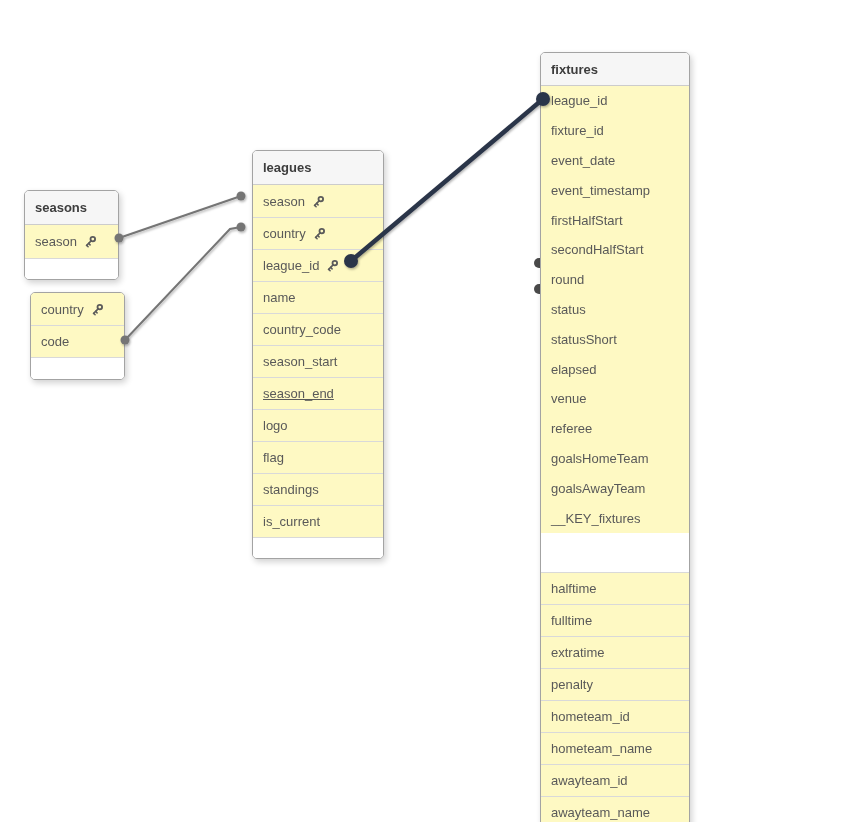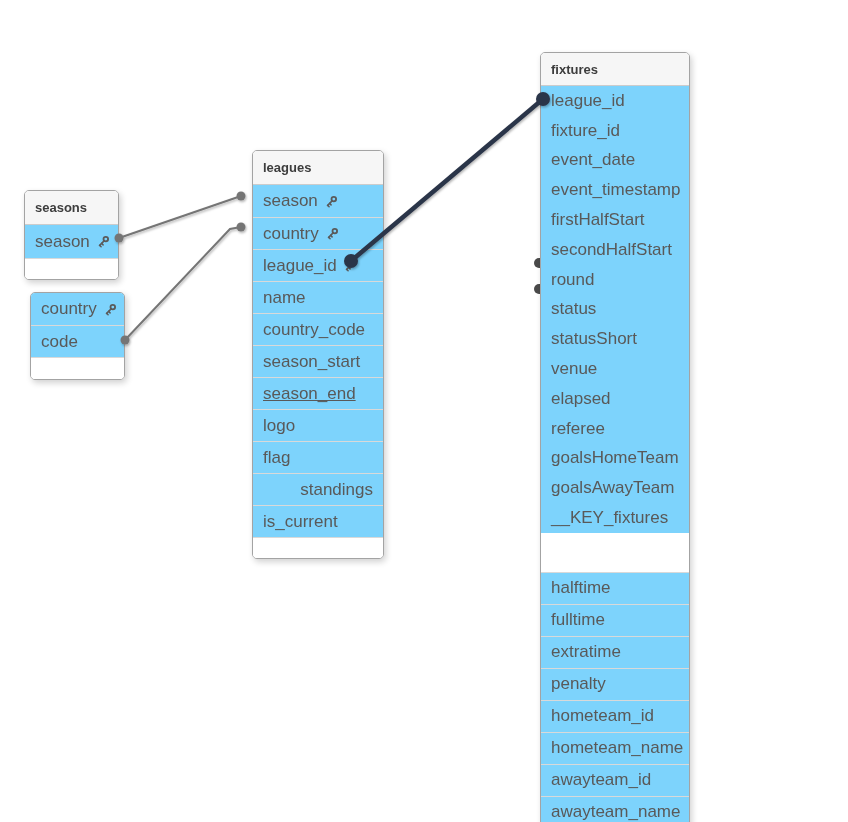--- a/index.html
+++ b/index.html
@@ -20,22 +20,22 @@
     z-index: 1; box-sizing: border-box; overflow: hidden;
   }
   .db-header {
     display: flex; align-items: center; padding: 0 10px;
     font-size: 13px; font-weight: bold; color: #3d3d3d;
     background: #f6f6f6; border-bottom: 1px solid #cccccc;
     box-sizing: border-box;
   }
   .db-row {
     display: flex; align-items: center; padding: 0 10px;
-    font-size: 17px; color: #595959; box-sizing: border-box;
-    background: #7dd3fc; white-space: nowrap;
+    font-size: 13px; color: #595959; box-sizing: border-box;
+    background: #fef9c3; white-space: nowrap;
   }
   .db-row.sep { border-top: 1px solid #d9d9d9; }
   .key-icon { margin-left: 7px; display: inline-flex; flex: 0 0 auto; }
   .db-empty { border-top: 1px solid #d9d9d9; background: #ffffff; }
   .nub {
     position: absolute; z-index: 0; background: #4a4a4a;
     border-radius: 5px 0 0 5px;
   }
 </style>
 </head>
@@ -114,21 +114,21 @@
       </div>
       <div class="db-row sep" style="height: 32px; color: rgb(89, 89, 89); text-decoration: underline;">
         <span>season_end</span>
       </div>
       <div class="db-row sep" style="height: 32px; color: rgb(89, 89, 89);">
         <span>logo</span>
       </div>
       <div class="db-row sep" style="height: 32px; color: rgb(89, 89, 89);">
         <span>flag</span>
       </div>
-      <div class="db-row sep" style="height: 32px; color: rgb(89, 89, 89); justify-content: flex-end;">
+      <div class="db-row sep" style="height: 32px; color: rgb(89, 89, 89);">
         <span>standings</span>
       </div>
       <div class="db-row sep" style="height: 32px; color: rgb(89, 89, 89); text-align: right;">
         <span>is_current</span>
       </div>
       <div class="db-empty" style="height: 20px;"></div>
     </div>
     <div class="db-table" style="left: 540px; top: 52px; width: 150px; border-color: rgb(163, 163, 163);">
       <div class="db-header" style="height: 33px; background: rgb(246, 246, 246); color: rgb(61, 61, 61);">
         <span>fixtures</span>
@@ -154,24 +154,24 @@
       <div class="db-row" style="height: 29.8px; color: rgb(89, 89, 89);">
         <span>round</span>
       </div>
       <div class="db-row" style="height: 29.8px; color: rgb(89, 89, 89);">
         <span>status</span>
       </div>
       <div class="db-row" style="height: 29.8px; color: rgb(89, 89, 89);">
         <span>statusShort</span>
       </div>
       <div class="db-row" style="height: 29.8px; color: rgb(89, 89, 89);">
+        <span>elapsed</span>
+      </div>
+      <div class="db-row" style="height: 29.8px; color: rgb(89, 89, 89);">
         <span>venue</span>
-      </div>
-      <div class="db-row" style="height: 29.8px; color: rgb(89, 89, 89);">
-        <span>elapsed</span>
       </div>
       <div class="db-row" style="height: 29.8px; color: rgb(89, 89, 89);">
         <span>referee</span>
       </div>
       <div class="db-row" style="height: 29.8px; color: rgb(89, 89, 89);">
         <span>goalsHomeTeam</span>
       </div>
       <div class="db-row" style="height: 29.8px; color: rgb(89, 89, 89);">
         <span>goalsAwayTeam</span>
       </div>

